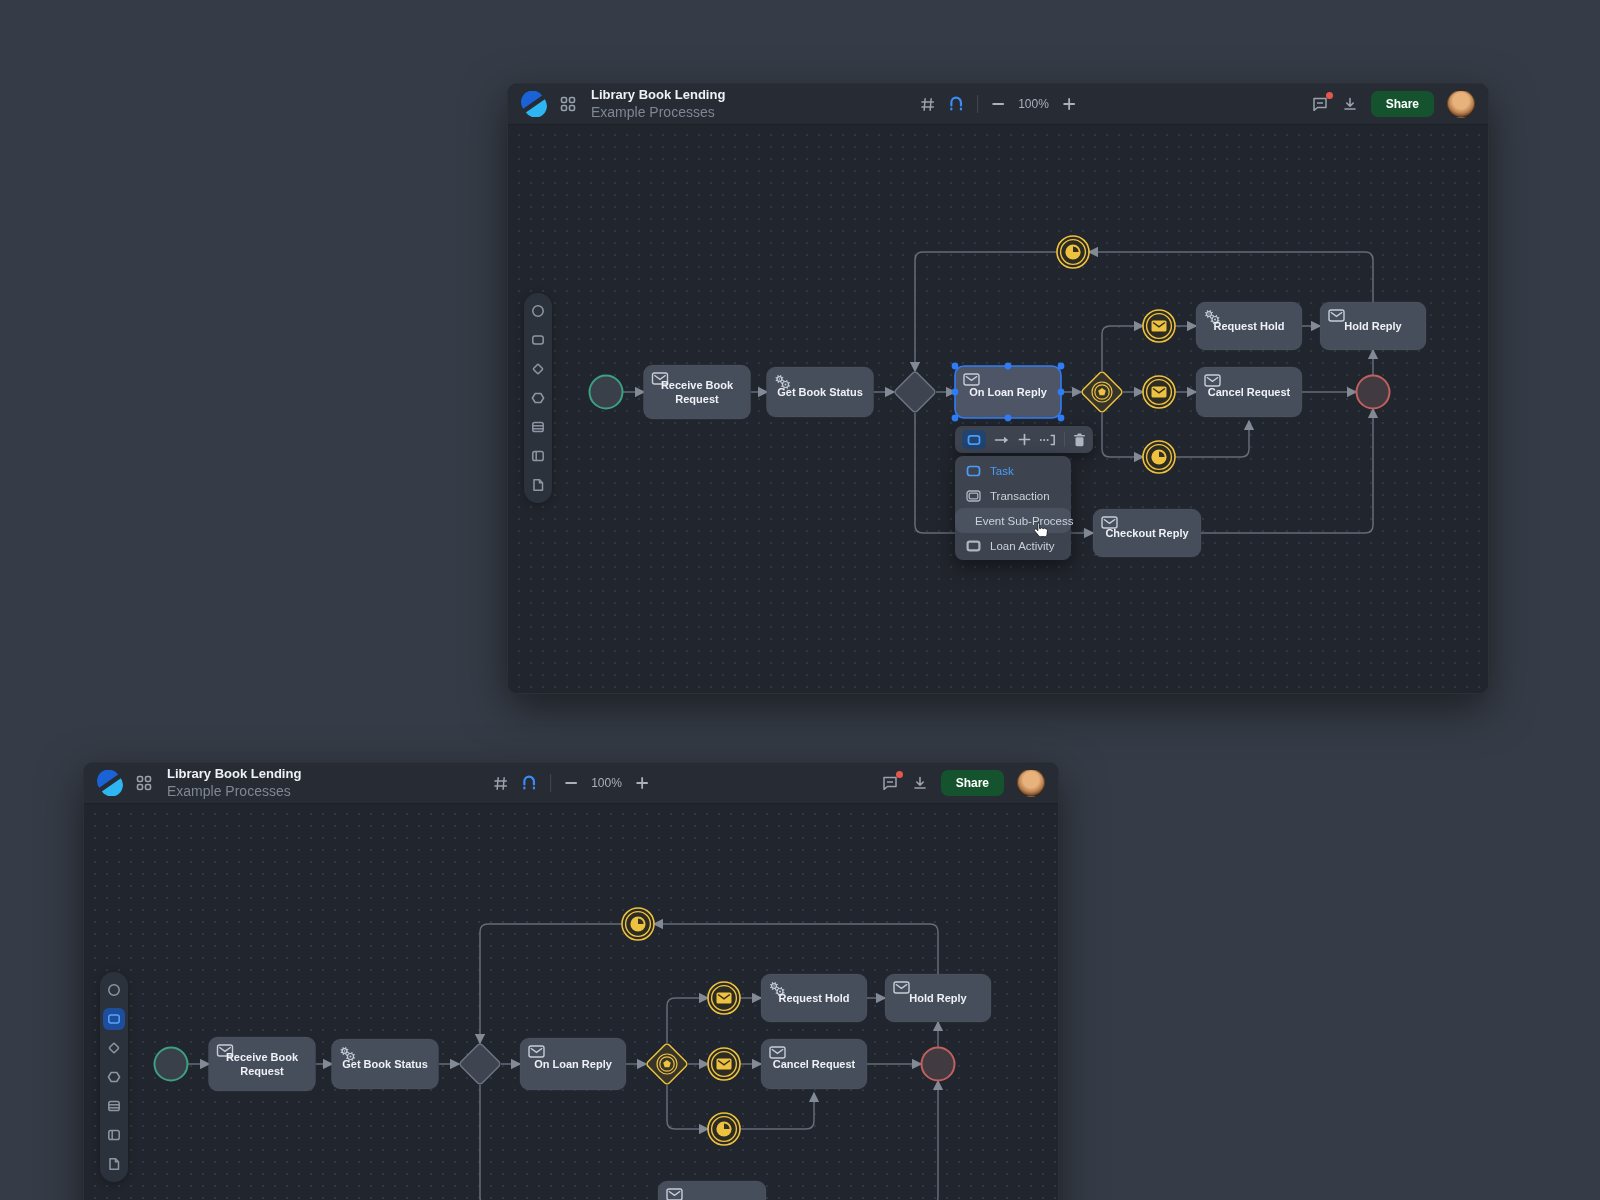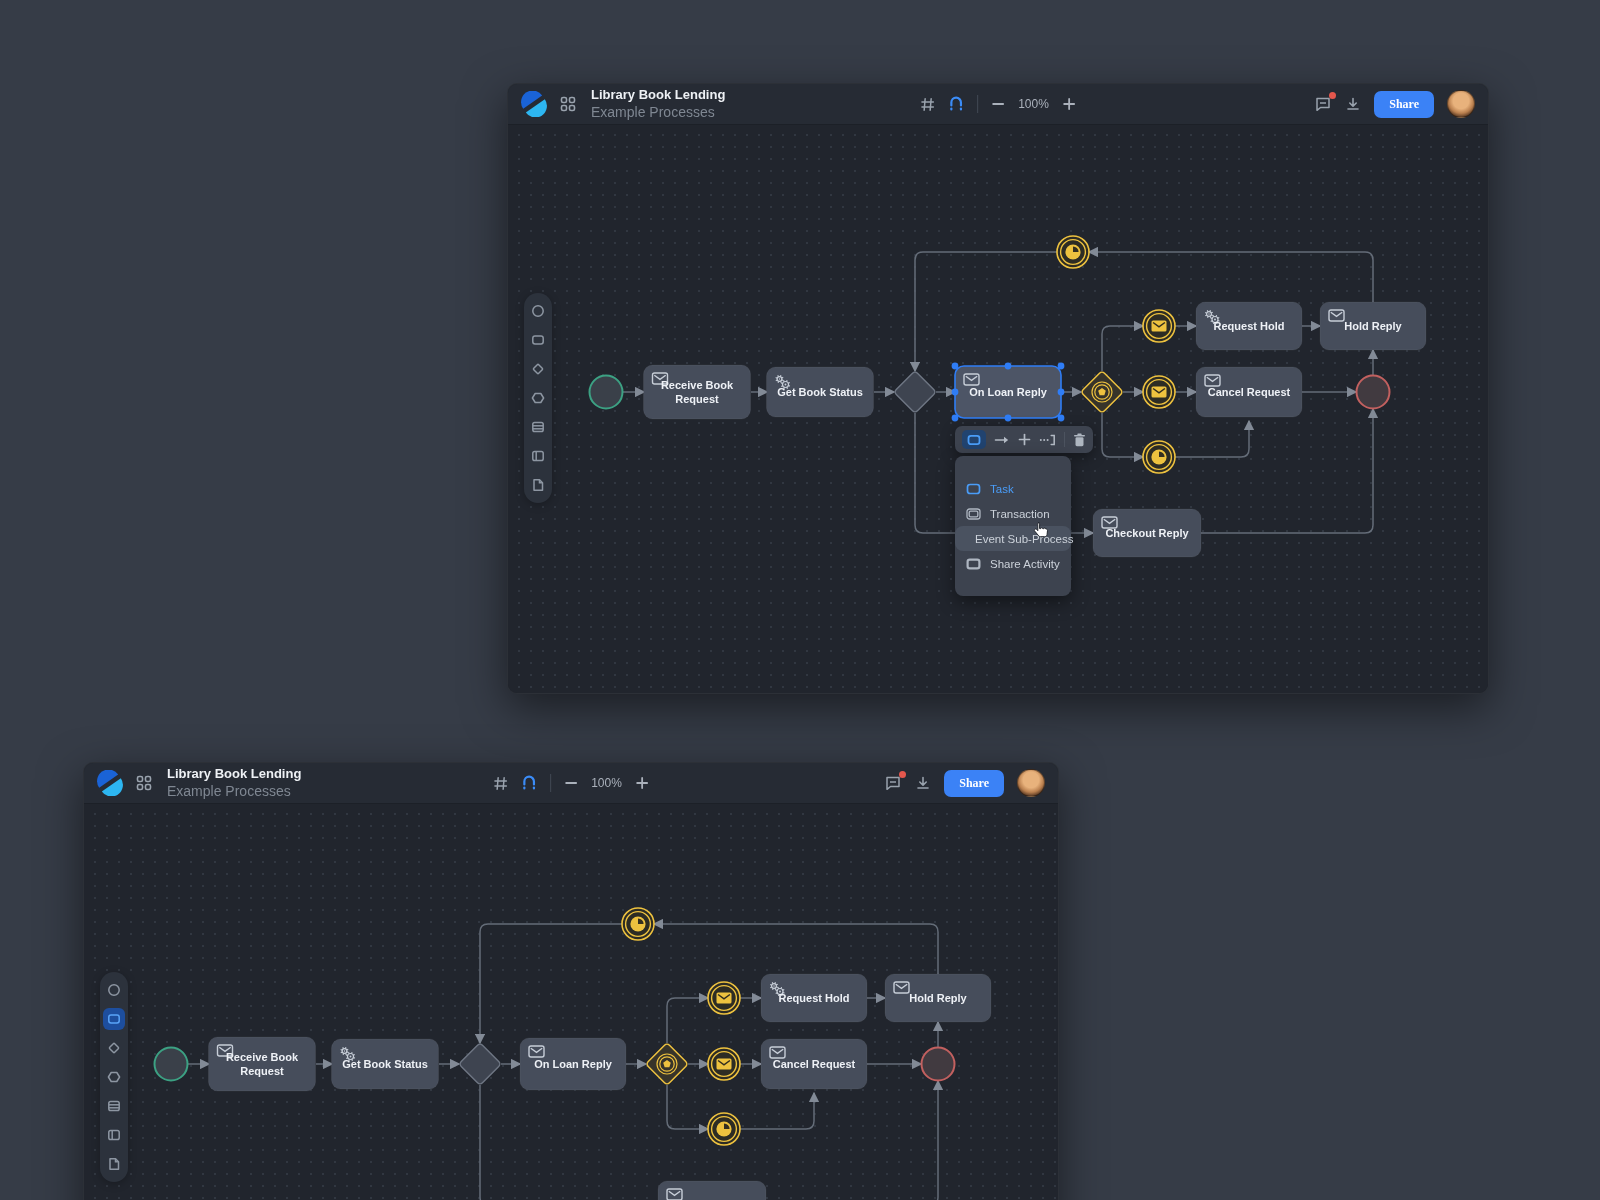--- a/index.html
+++ b/index.html
@@ -22,23 +22,23 @@
   .tb-left{display:flex;align-items:center;gap:13px;}
   .title-block{display:flex;flex-direction:column;line-height:1.15;margin-left:2px;}
   .doc-title{font-size:13px;font-weight:700;color:#eef1f5;}
   .doc-subtitle{font-size:14px;color:#7f8792;margin-top:1px;}
   .tb-center{position:absolute;left:50%;transform:translateX(-50%);display:flex;align-items:center;gap:13px;}
   .tb-right{margin-left:auto;display:flex;align-items:center;gap:13px;}
   .zoom-pct{font-size:12px;color:#aab1bb;min-width:30px;text-align:center;}
   .tb-divider{width:1px;height:18px;background:#424955;}
   .icon-btn{display:flex;align-items:center;justify-content:center;cursor:pointer;position:relative;}
   .share-btn{
-    background:#3b82f6;color:#fff;font-size:12px;font-weight:700;
+    background:#14532d;color:#fff;font-size:12px;font-weight:700;
     padding:6px 15px;border-radius:7px;border:none;cursor:pointer;
-    font-family:Liberation Serif, serif;
+    font-family:Liberation Sans, sans-serif;
   }
   .avatar{
     width:26px;height:26px;border-radius:50%;
     background:radial-gradient(circle at 50% 38%, #e8b27c 0 38%, #b97f4e 60%, #5a3a24 78%, #303030 100%);
     border:1px solid rgba(0,0,0,.4);
   }
   .red-dot{position:absolute;top:-3px;right:-4px;width:7px;height:7px;border-radius:50%;background:#e4574d;}
   .canvas{
     position:absolute;left:0;right:0;top:40px;bottom:0;background:#21252d;
     background-image:radial-gradient(#313741 1px, transparent 1.3px);
@@ -58,21 +58,21 @@
     position:absolute;left:447px;top:342px;width:124px;height:27px;z-index:40;
     background:#3d434f;border-radius:7px;box-shadow:0 4px 14px rgba(0,0,0,.4);
     display:flex;align-items:center;padding:0 7px;gap:8px;
   }
   .ctx-tool{display:flex;align-items:center;justify-content:center;cursor:pointer;}
   .ctx-tool.active{background:#21436f;border-radius:5px;width:24px;height:19px;}
   .ctx-div{width:1px;height:15px;background:#4c535f;}
   .ctx-menu{
     position:absolute;left:447px;top:372px;width:116px;z-index:40;
     background:#3d434f;border-radius:8px;box-shadow:0 6px 18px rgba(0,0,0,.45);
-    padding:20px 0;
+    padding:2px 0;
   }
   .menu-row{height:25px;display:flex;align-items:center;gap:9px;padding:0 11px;cursor:pointer;}
   .menu-row.hover{background:#4a5260;border-radius:8px;}
   .menu-label{font-size:11.5px;color:#ccd2da;white-space:nowrap;}
   .menu-row.active .menu-label{color:#4a9df8;}
   .cursor-hand{position:absolute;left:524px;top:437px;z-index:50;pointer-events:none;}
 </style>
 </head>
 <body>
 
@@ -400,21 +400,21 @@
     <div class="menu-row hover">
       <svg width="15" height="12" viewBox="0 0 15 12" fill="none" stroke="#aeb6c1" stroke-width="1.4" stroke-dasharray="2.4 1.8">
           <rect x="1.2" y="1.2" width="12.6" height="9.6" rx="2.6"></rect>
         </svg>
       <span class="menu-label">Event Sub-Process</span>
     </div>
     <div class="menu-row">
       <svg width="15" height="12" viewBox="0 0 15 12" fill="none" stroke="#aeb6c1" stroke-width="2.2">
           <rect x="1.6" y="1.6" width="11.8" height="8.8" rx="2.2"></rect>
         </svg>
-      <span class="menu-label">Share Activity</span>
+      <span class="menu-label">Loan Activity</span>
     </div>
   </div>
 
   <span class="cursor-hand">
     <svg width="17" height="18" viewBox="0 0 17 18">
       <path d="M6.2,1.6 c0.9,0 1.4,0.6 1.4,1.5 v4.5 l0.9,0.1 c0,-0.6 0.5,-1 1.1,-1 c0.6,0 1,0.4 1.1,0.9 l0.9,0.2 c0.1,-0.5 0.5,-0.8 1,-0.8 c0.6,0 1,0.4 1.1,0.9 l0.9,0.2 c0.5,0.1 0.9,0.6 0.9,1.2 l-0.4,4.1 c-0.1,1.3 -1.2,2.3 -2.5,2.3 h-4 c-0.7,0 -1.4,-0.3 -1.9,-0.9 l-4,-4.7 c-0.5,-0.5 -0.4,-1.3 0.1,-1.8 c0.5,-0.5 1.4,-0.5 1.9,0.1 l1.1,1.3 v-6.6 c0,-0.9 0.5,-1.5 1.4,-1.5 z" fill="#ffffff" stroke="#22262e" stroke-width="1"></path>
     </svg>
   </span>
 </div>
 

